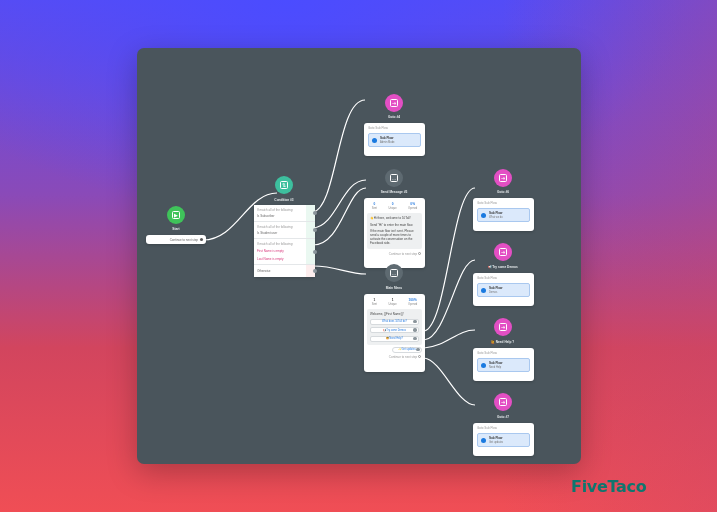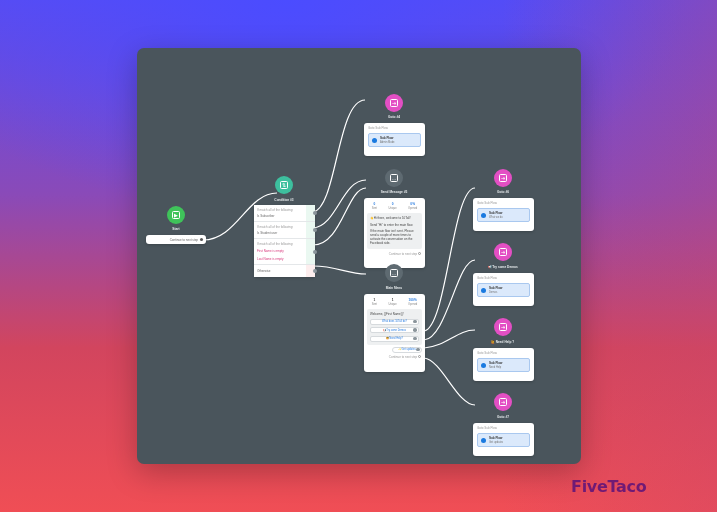--- a/index.html
+++ b/index.html
@@ -61,21 +61,21 @@
   .btn {
     background: #fff; border: 0.5px solid #d6dadd; border-radius: 2px; height: 6px; margin-top: 2.5px;
     display: flex; align-items: center; justify-content: center; position: relative;
     font-size: 2.6px; color: #2a7de1;
   }
   .btn .dot { position: absolute; right: 1.5px; width: 3.5px; height: 3.5px; }
   .cond-row { border-bottom: 0.5px solid #e4e7e9; padding: 3px 3px; position: relative; }
   .cond-row .dot { position: absolute; right: -2px; top: 50%; transform: translateY(-50%); }
   .brand {
     position: absolute; left: 571px; top: 477px; z-index: 2;
-    font-family: "DejaVu Sans", sans-serif; font-weight: bold; font-size: 16px; color: #701a75; letter-spacing: -0.3px;
+    font-family: "DejaVu Sans", sans-serif; font-weight: bold; font-size: 16px; color: #0f766e; letter-spacing: -0.3px;
   }
 </style>
 </head>
 <body>
 
 <div class="canvas">
   <svg class="edges" viewBox="0 0 444 416">
     <g fill="none" stroke="#ffffff" stroke-width="1.2">
       <path d="M66 192 C 100 192, 110 145, 140 145"></path>
       <path d="M176 164 C 200 160, 200 52, 228 52"></path>

